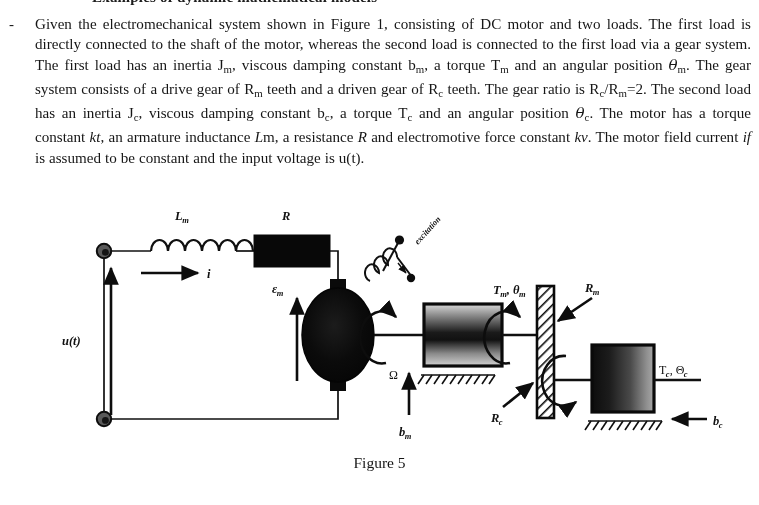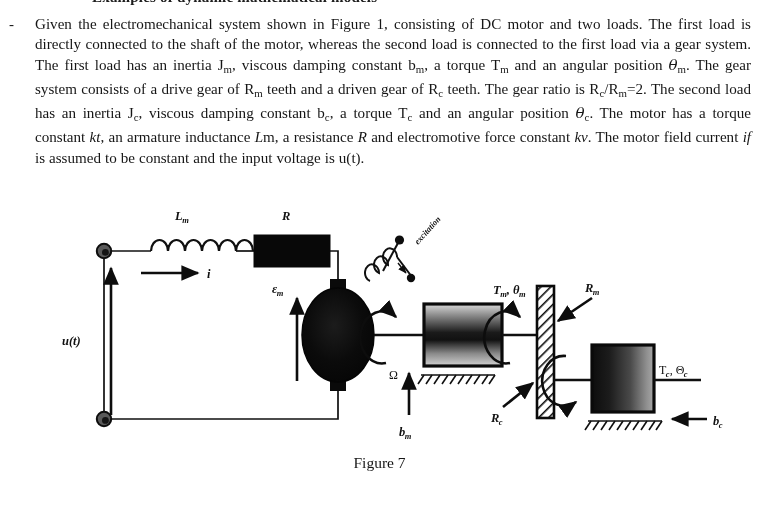--- a/index.html
+++ b/index.html
@@ -273,14 +273,14 @@
 
     <g>
       <path class="arrw" d="M707,226 L672,226" marker-end="url(#ah)"></path>
     </g>
     <text class="lbl-i" x="713" y="232">
       <tspan>b</tspan><tspan class="lbl-sm" dy="3" dx="-0.5">c</tspan>
     </text>
 
   </svg>
 
-  <div id="figcaption">Figure 7</div>
+  <div id="figcaption">Figure 5</div>
 </div>
 
 </body></html>

